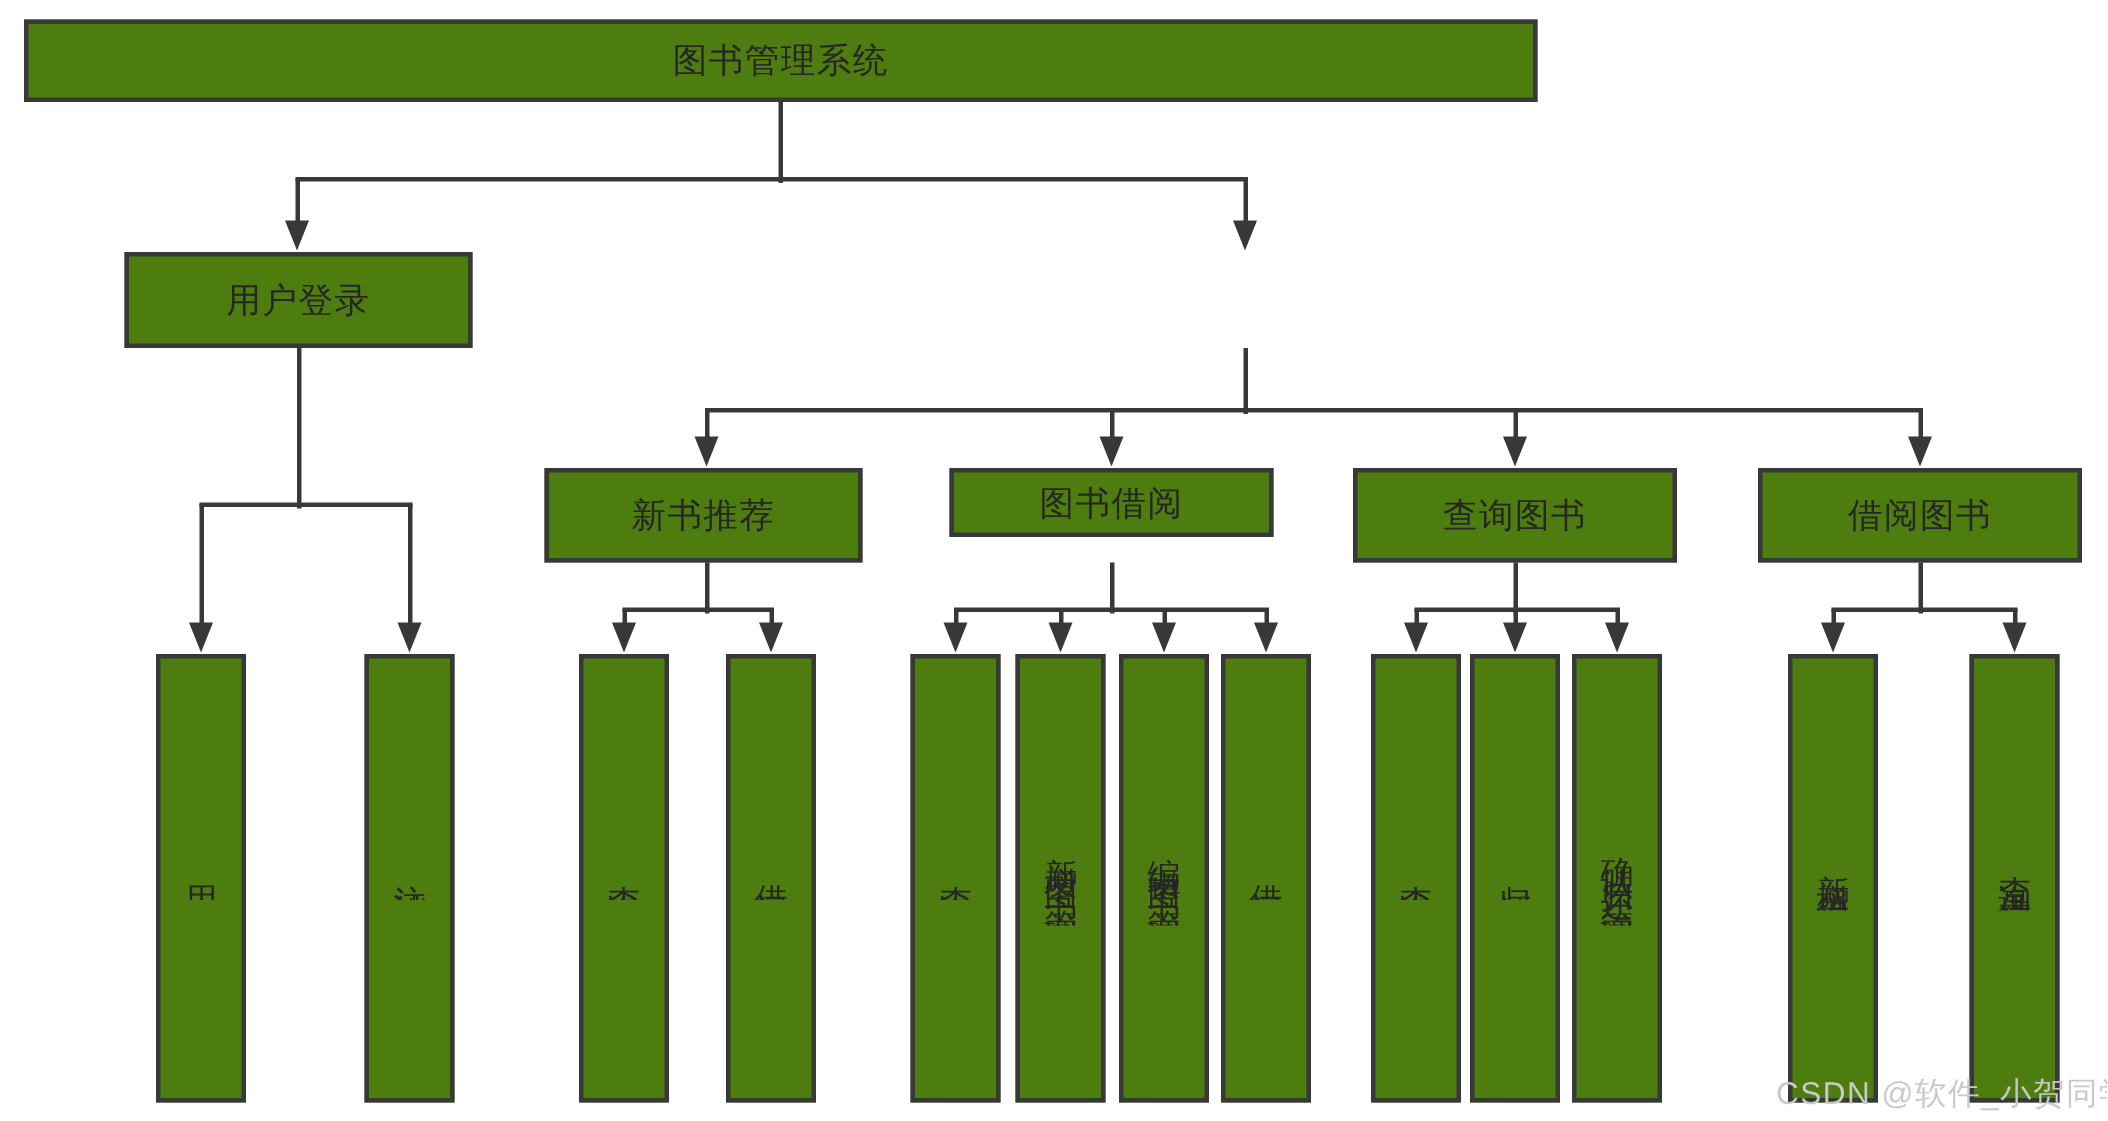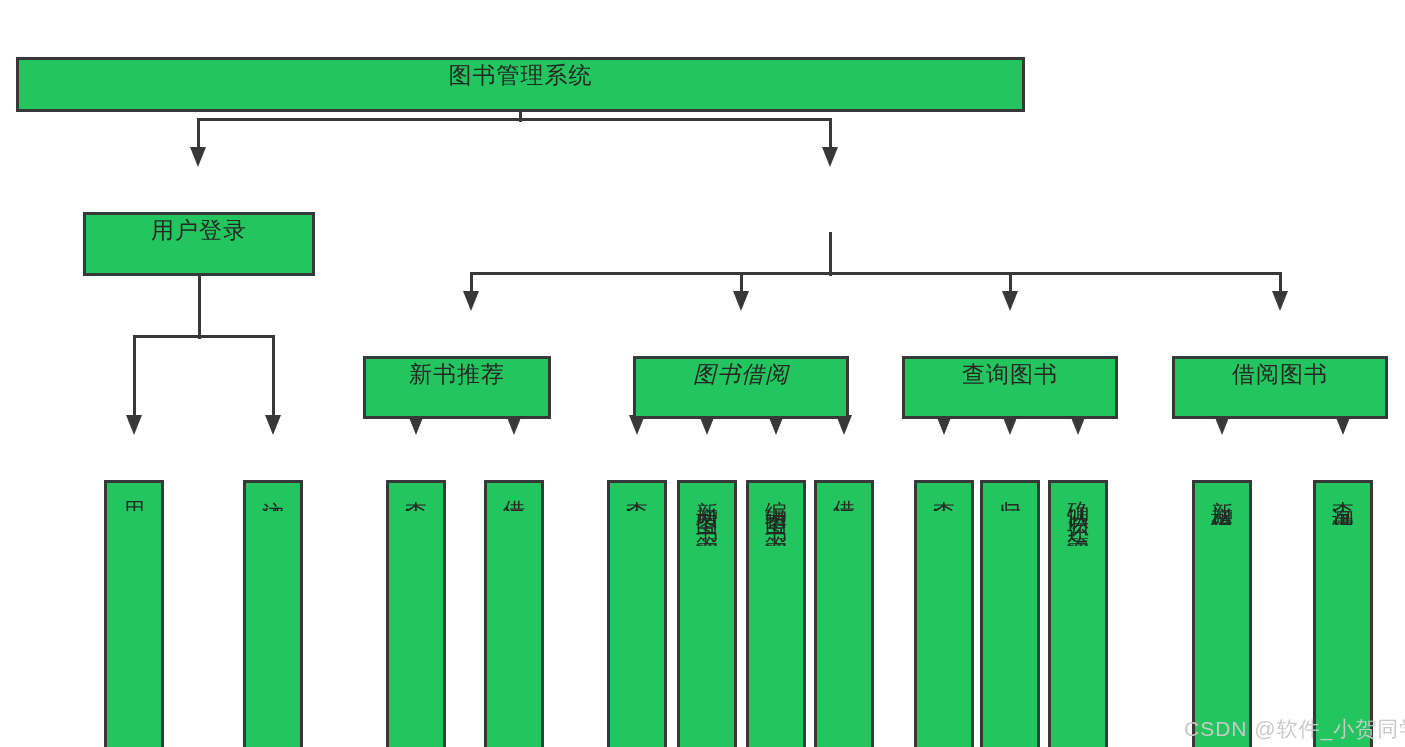--- a/index.html
+++ b/index.html
@@ -13,30 +13,29 @@
   #canvas{
     position:relative;
     width:1405px;
     height:747px;
     background:var(--bg);
     overflow:hidden;
   }
   .node{
     position:absolute;
     box-sizing:border-box;
-    background:#22c55e;
+    background:#4d7c0f;
     border:3px solid var(--line);
     display:flex;
-    align-items:flex-start;
+    align-items:center;
     justify-content:center;
     color:var(--text);
     font-size:23px;
     letter-spacing:1px;
     z-index:2;
-    margin-top:44px;
   }
   .leaf{
     font-size:22px;
   }
   .leaf .vtext{
     writing-mode:vertical-rl;
     text-orientation:mixed;
     letter-spacing:7px;
     line-height:1;
     max-height:288px;
@@ -72,24 +71,24 @@
 <div id="canvas">
 
   <div class="node" style="left:16px;top:13px;width:1009px;height:55px;">
     <span>图书管理系统</span>
   </div>
 
   <div class="node" style="left:83px;top:168px;width:232px;height:64px;">
     <span>用户登录</span>
   </div>
 
-  <div class="node" style="left:363px;top:312px;width:188px;height:63px;">
+  <div class="node" style="left:363px;top:312px;width:212px;height:63px;">
     <span>新书推荐</span>
   </div>
-  <div class="node" style="left:633px;top:312px;width:216px;height:63px;font-style:italic;">
+  <div class="node" style="left:633px;top:312px;width:216px;height:46px;">
     <span>图书借阅</span>
   </div>
   <div class="node" style="left:902px;top:312px;width:216px;height:63px;">
     <span>查询图书</span>
   </div>
   <div class="node" style="left:1172px;top:312px;width:216px;height:63px;">
     <span>借阅图书</span>
   </div>
 
   <div class="node leaf" style="left:104px;top:436px;width:60px;height:299px;">

